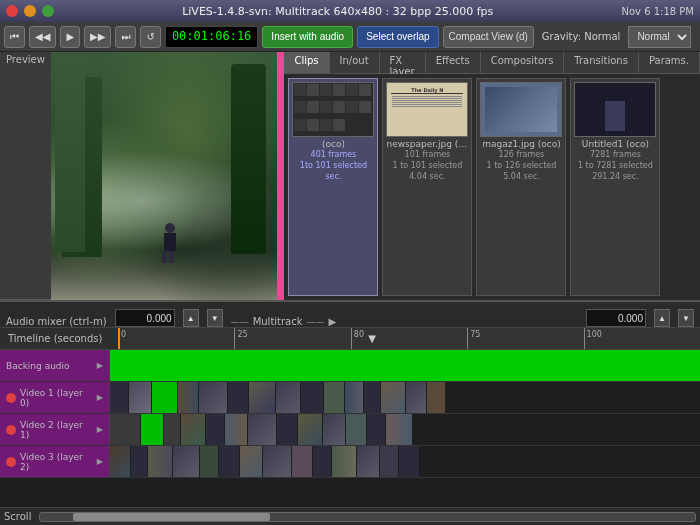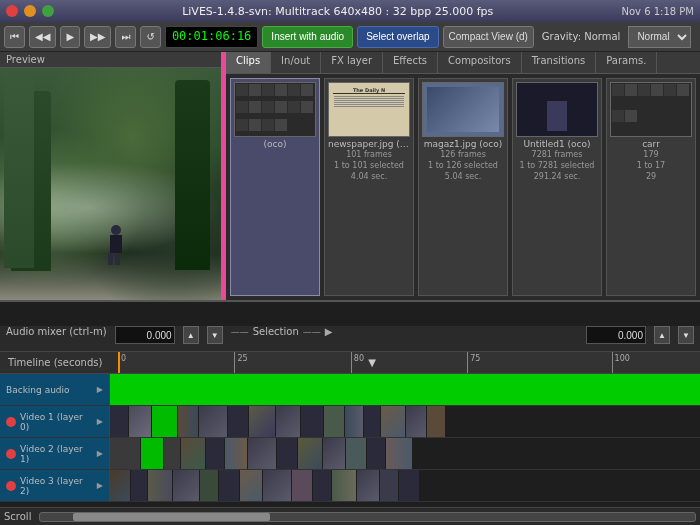--- a/index.html
+++ b/index.html
@@ -101,23 +101,23 @@
       color: #ddd;
       font-size: 10px;
       height: 22px;
       padding: 0 4px;
     }
 
     
     #preview-panel {
       width: 335px;
       display: flex;
-      flex-direction: column;
+      flex-direction: row;
       background: #1a1a1a;
-      border-right: 5px solid #ec4899;
+      border-right: 7px solid #ec4899;
     }
     #preview-label {
       background: #3a3a3a;
       font-size: 10px;
       color: #bbb;
       padding: 2px 6px;
       border-bottom: 1px solid #555;
     }
     #preview-canvas {
       flex: 1;
@@ -318,25 +318,24 @@
       height: 225px;
       background: #1e1e1e;
       border-top: 2px solid #555;
     }
 
     
     #audio-mixer-row {
       height: 26px;
       background: #2a2a2a;
       display: flex;
-      align-items: flex-start;
+      align-items: flex-end;
       padding: 0 6px;
       gap: 8px;
       border-bottom: 1px solid #444;
-      margin-top: 24px;
     }
     .audio-label {
       font-size: 10px; color: #bbb;
     }
     .num-input {
       width: 60px; height: 18px;
       background: #111;
       border: 1px solid #555;
       color: #ddd;
       font-size: 10px;
@@ -393,21 +392,21 @@
     
     .track-row {
       height: 32px;
       display: flex;
       align-items: center;
       border-bottom: 1px solid #333;
     }
     .track-header {
       width: 110px;
       flex-shrink: 0;
-      background: #0c4a6e;
+      background: #701a75;
       height: 100%;
       display: flex;
       align-items: center;
       padding: 0 6px;
       gap: 4px;
       border-right: 1px solid #444;
     }
     .track-dot {
       width: 10px; height: 10px;
       border-radius: 50%;
@@ -590,20 +589,21 @@
               <div class="film-cell"></div>
               <div class="film-cell"></div>
               <div class="film-cell"></div>
               <div class="film-cell"></div>
               <div class="film-cell"></div>
               <div class="film-cell"></div>
               <div class="film-cell"></div>
             </div>
           </div>
           <div class="clip-name">(oco)</div>
+          <div class="clip-info selected-text">401 frames<br>1to 101 selected<br>sec.</div>
         </div>
 
         <div class="clip-item">
           <div class="clip-thumbnail">
             <div class="thumb-newspaper">
               <div class="newspaper-header">The Daily N</div>
               <div class="newspaper-lines">
                 <div class="np-line"></div>
                 <div class="np-line"></div>
                 <div class="np-line"></div>
@@ -630,67 +630,51 @@
         <div class="clip-item">
           <div class="clip-thumbnail">
             <div class="thumb-dark">
               <div class="dark-figure"></div>
             </div>
           </div>
           <div class="clip-name">Untitled1 (oco)</div>
           <div class="clip-info">7281 frames<br>1 to 7281 selected<br>291.24 sec.</div>
         </div>
 
-        <div class="clip-item">
-          <div class="clip-thumbnail">
-            <div class="thumb-filmstrip">
-              <div class="film-cell"></div>
-              <div class="film-cell"></div>
-              <div class="film-cell"></div>
-              <div class="film-cell"></div>
-              <div class="film-cell"></div>
-              <div class="film-cell"></div>
-              <div class="film-cell"></div>
-              <div class="film-cell"></div>
-            </div>
-          </div>
-          <div class="clip-name">carr</div>
-          <div class="clip-info">179<br>1 to 17<br>29</div>
-        </div>
 
       </div>
     </div>
   </div>
 
   <div id="bottom-area">
 
     <div id="audio-mixer-row">
       <span class="audio-label">Audio mixer (ctrl-m)</span>
       <input type="text" class="num-input" value="0.000" style="">
       <button class="spin-btn">▲</button>
       <button class="spin-btn">▼</button>
       <div class="selection-slider">
         <span style="font-size:9px;color:#999;">——</span>
-        <span style="font-size:10px;color:#bbb;">Selection</span>
+        <span style="font-size:10px;color:#bbb;">Multitrack</span>
         <span style="font-size:9px;color:#999;">——</span>
         <span style="font-size:10px;color:#aaa;">▶</span>
       </div>
       <input type="text" class="num-input" value="0.000" style="">
       <button class="spin-btn">▲</button>
       <button class="spin-btn">▼</button>
     </div>
 
     <div id="timeline-row">
       <span class="timeline-label">Timeline (seconds)</span>
       <div id="ruler">
         <div class="ruler-tick" style="left:0%;">0</div>
         <div class="ruler-tick" style="left:20%;text-align:center;">25</div>
         <div class="ruler-tick" style="left:40%;">80</div>
         <div class="ruler-tick" style="left:60%;">75</div>
-        <div class="ruler-tick" style="left:80%;margin-left:28px;">100</div>
+        <div class="ruler-tick" style="left:80%;">100</div>
         <div class="ruler-tick" style="left:97%;margin-top:36px;">125</div>
 
         <div style="position:absolute;left:0%;top:0;width:2px;height:100%;background:#ff8800;"></div>
 
         <div style="position:absolute;left:43%;top:5px;color:#ccc;font-size:10px;">▼</div>
       </div>
     </div>
 
     <div class="track-row">
       <div class="track-header">

